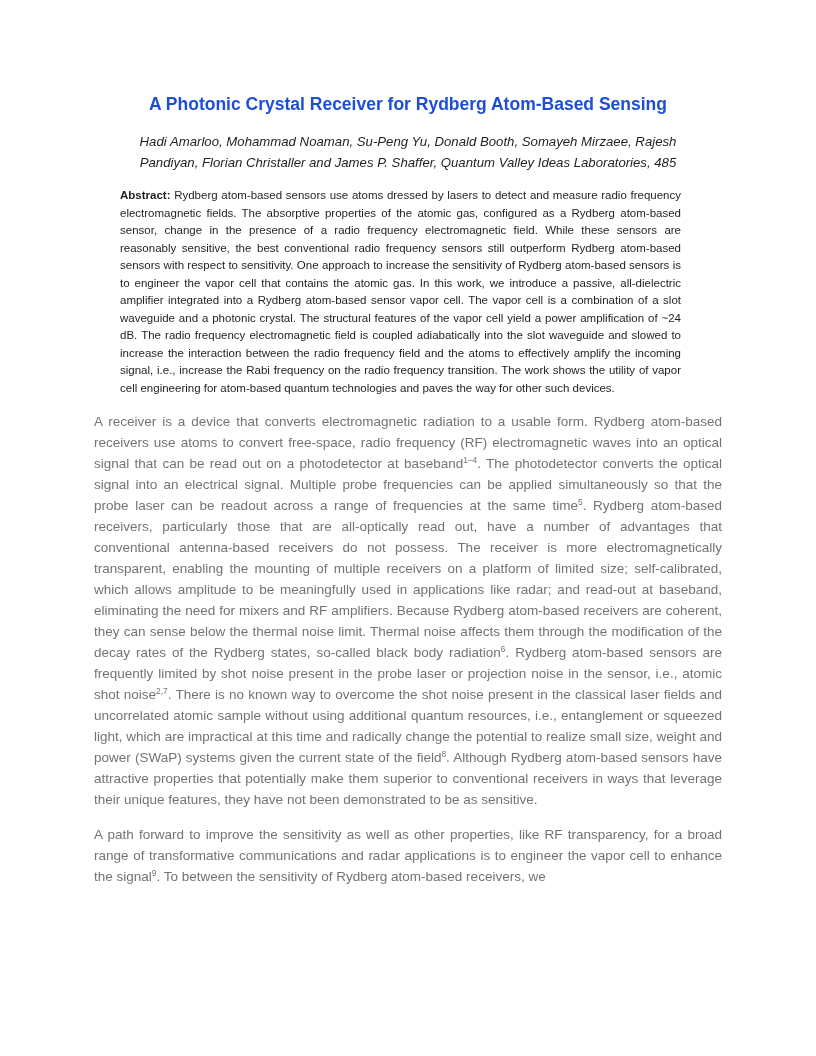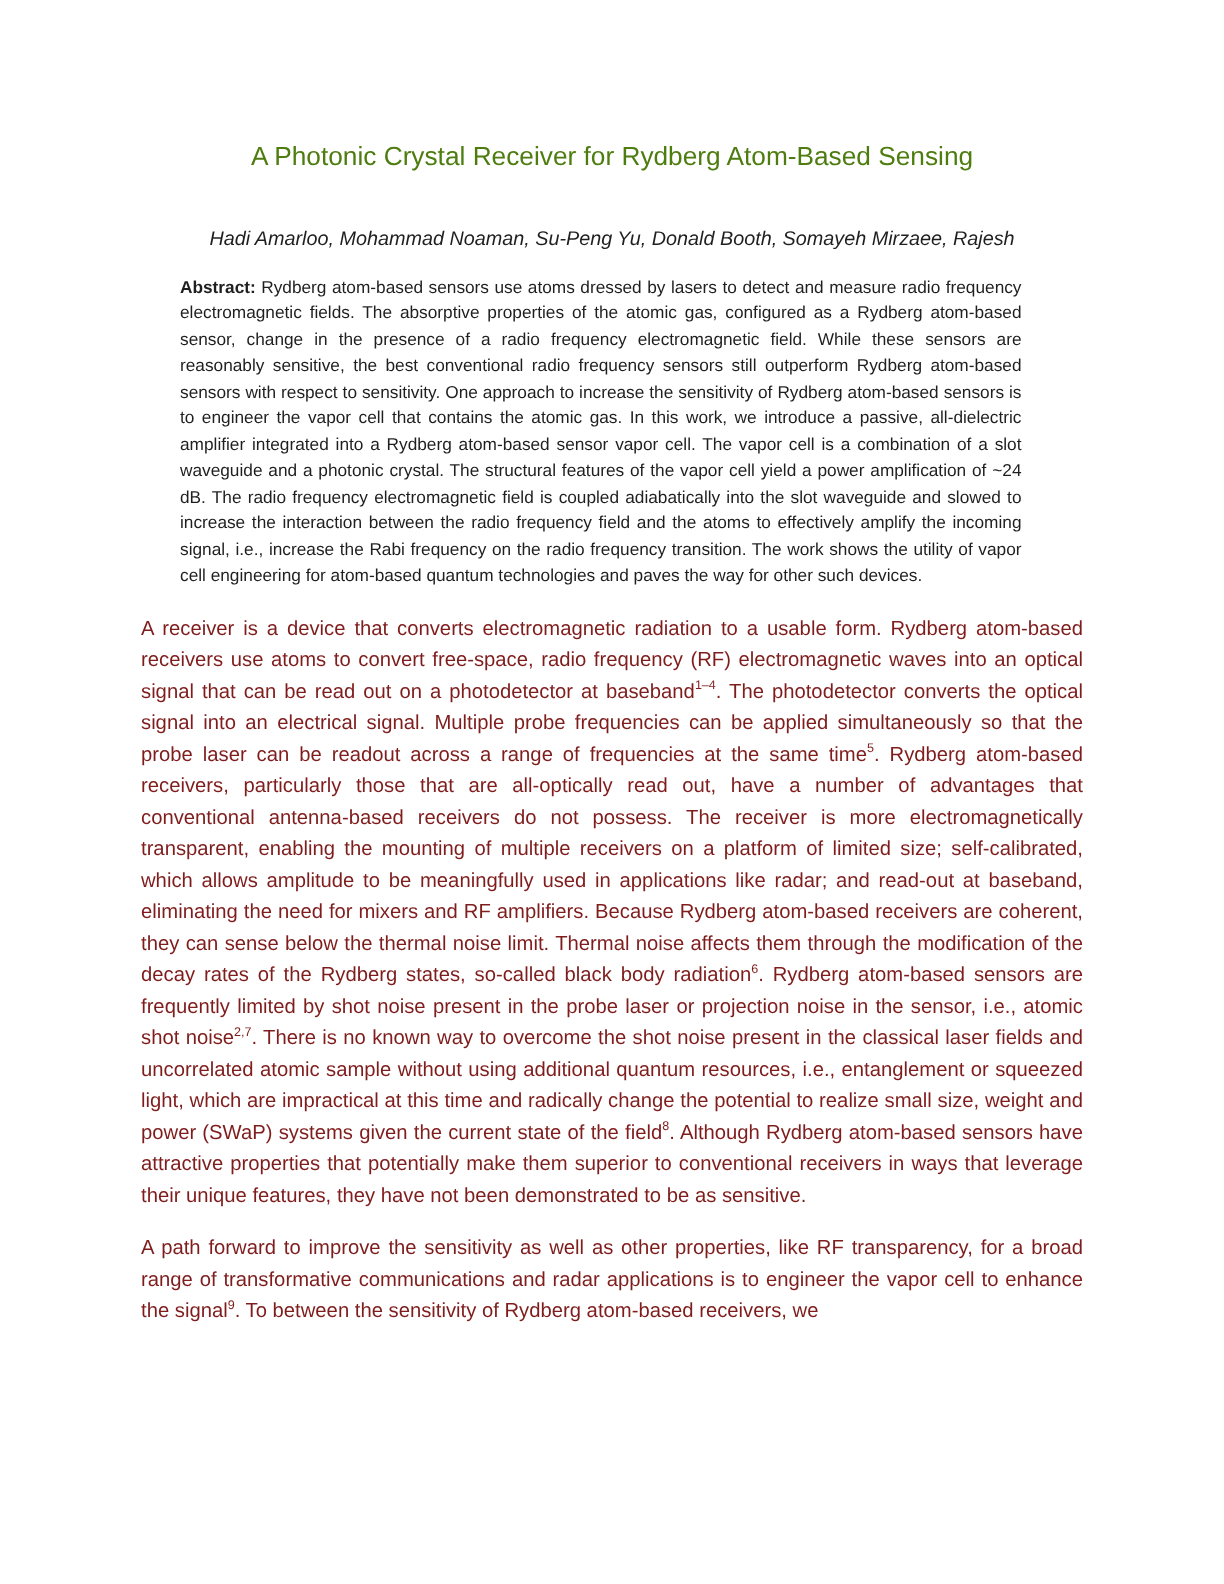--- a/index.html
+++ b/index.html
@@ -9,27 +9,27 @@
     height: 1056px;
     background: #ffffff;
     color: #1b1b1b;
     font-family: "Liberation Sans", sans-serif;
     padding: 93px 94px 0 94px;
     overflow: hidden;
     position: relative;
   }
   .title {
     font-size: 17.5px;
-    font-weight: normal;
+    font-weight: bold;
     text-align: center;
     line-height: 22px;
-    color: #4d7c0f;
+    color: #1d4ed8;
   }
   .authors {
-    margin-top: 34px;
+    margin-top: 17px;
     font-style: italic;
     font-weight: bold;
     font-size: 13.2px;
     line-height: 20.5px;
     text-align: center;
     color: #1f1f1f;
     font-weight: normal;
   }
   .authors div { font-weight: 500; }
   .abstract {
@@ -40,37 +40,38 @@
     text-align: justify;
     color: #1f1f1f;
   }
   .abstract-label { font-weight: bold; }
   .body-text { margin-top: 2px; }
   .body-para {
     font-size: 13.5px;
     line-height: 21px;
     text-align: justify;
     margin-top: 14px;
-    color: #7f1d1d;
+    color: #737373;
   }
   sup {
     font-size: 0.62em;
     line-height: 0;
     vertical-align: super;
   }
 </style>
 </head>
 <body>
 
 <div class="page">
 
   <h1 class="title">A Photonic Crystal Receiver for Rydberg Atom-Based Sensing</h1>
 
   <div class="authors">
     <div>Hadi Amarloo, Mohammad Noaman, Su-Peng Yu, Donald Booth, Somayeh Mirzaee, Rajesh</div>
+    <div>Pandiyan, Florian Christaller and James P. Shaffer, Quantum Valley Ideas Laboratories, 485</div>
   </div>
 
   <p class="abstract">
     <span class="abstract-label">Abstract:</span>
     <span class="abstract-text">Rydberg atom-based sensors use atoms dressed by lasers to detect and measure radio frequency electromagnetic fields. The absorptive properties of the atomic gas, configured as a Rydberg atom-based sensor, change in the presence of a radio frequency electromagnetic field. While these sensors are reasonably sensitive, the best conventional radio frequency sensors still outperform Rydberg atom-based sensors with respect to sensitivity. One approach to increase the sensitivity of Rydberg atom-based sensors is to engineer the vapor cell that contains the atomic gas. In this work, we introduce a passive, all-dielectric amplifier integrated into a Rydberg atom-based sensor vapor cell. The vapor cell is a combination of a slot waveguide and a photonic crystal. The structural features of the vapor cell yield a power amplification of ~24 dB. The radio frequency electromagnetic field is coupled adiabatically into the slot waveguide and slowed to increase the interaction between the radio frequency field and the atoms to effectively amplify the incoming signal, i.e., increase the Rabi frequency on the radio frequency transition. The work shows the utility of vapor cell engineering for atom-based quantum technologies and paves the way for other such devices.</span>
   </p>
 
   <div class="body-text">
       <p class="body-para"><span>A receiver is a device that converts electromagnetic radiation to a usable form. Rydberg atom-based receivers use atoms to convert free-space, radio frequency (RF) electromagnetic waves into an optical signal that can be read out on a photodetector at baseband</span><sup>1–4</sup><span>. The photodetector converts the optical signal into an electrical signal. Multiple probe frequencies can be applied simultaneously so that the probe laser can be readout across a range of frequencies at the same time</span><sup>5</sup><span>. Rydberg atom-based receivers, particularly those that are all-optically read out, have a number of advantages that conventional antenna-based receivers do not possess. The receiver is more electromagnetically transparent, enabling the mounting of multiple receivers on a platform of limited size; self-calibrated, which allows amplitude to be meaningfully used in applications like radar; and read-out at baseband, eliminating the need for mixers and RF amplifiers.  Because Rydberg atom-based receivers are coherent, they can sense below the thermal noise limit. Thermal noise affects them through the modification of the decay rates of the Rydberg states, so-called black body radiation</span><sup>6</sup><span>. Rydberg atom-based sensors are frequently limited by shot noise present in the probe laser or projection noise in the sensor, i.e., atomic shot noise</span><sup>2,7</sup><span>. There is no known way to overcome the shot noise present in the classical laser fields and uncorrelated atomic sample without using additional quantum resources, i.e., entanglement or squeezed light, which are impractical at this time and radically change the potential to realize small size, weight and power (SWaP) systems given the current state of the field</span><sup>8</sup><span>. Although Rydberg atom-based sensors have attractive properties that potentially make them superior to conventional receivers in ways that leverage their unique features, they have not been demonstrated to be as sensitive.</span></p>
       <p class="body-para"><span>A path forward to improve the sensitivity as well as other properties, like RF transparency, for a broad range of transformative communications and radar applications is to engineer the vapor cell to enhance the signal</span><sup>9</sup><span>. To between the sensitivity of Rydberg atom-based receivers, we</span></p>

